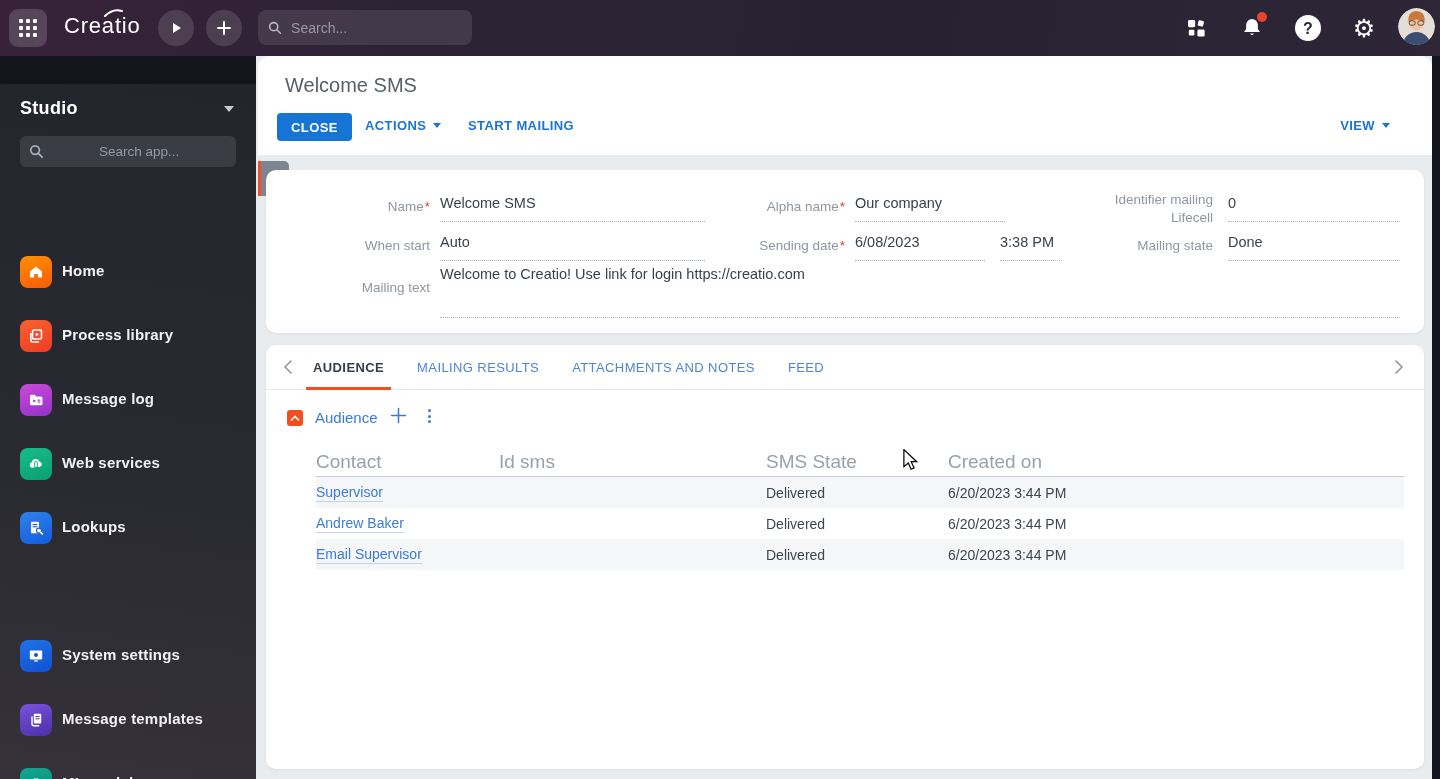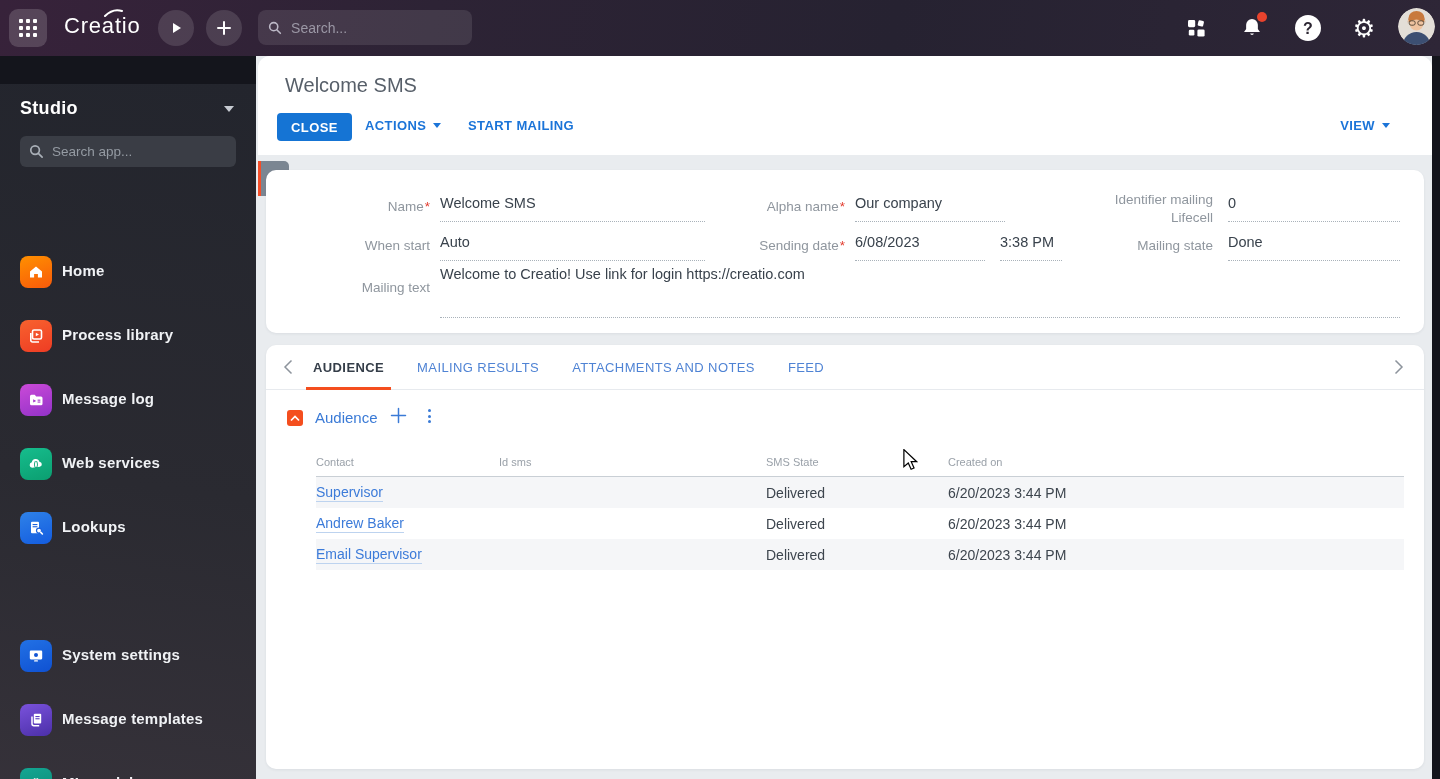--- a/index.html
+++ b/index.html
@@ -28,21 +28,21 @@
 
   
   .sidebar { position:absolute; left:0; top:56px; width:256px; height:723px; overflow:hidden;
              background:linear-gradient(188deg,#23252d 0%,#2a2a31 55%,#36323a 100%);margin-top:28px; }
   .ws-row { position:absolute; left:0; top:10px; width:256px; height:32px; cursor:pointer; }
   .ws-name { position:absolute; left:20px; top:4px; color:#fff; font-size:18px; font-weight:700; letter-spacing:.3px; }
   .caret-down { display:inline-block; width:0; height:0; border-left:5px solid transparent;
                 border-right:5px solid transparent; border-top:6px solid #c7cbd2; }
   .ws-caret { position:absolute; right:22px; top:12px; }
   .sb-search { position:absolute; left:20px; top:52px; width:216px; height:31px; border-radius:6px;
-               background:#3a3d45; display:flex; align-items:center; padding:0 9px; }
+               background:#3a3d45; display:flex; align-items:center; padding:0 9px;gap:47px; }
   .sb-search input::placeholder { color:#959ba3; }
   .sb-search input { font-size:13.5px; color:#d9dce0; }
   .nav-item { position:absolute; left:0; width:256px; height:64px; cursor:pointer; }
   .nav-icon { position:absolute; left:20px; top:16px; width:32px; height:32px; border-radius:8px;
               display:flex; align-items:center; justify-content:center; }
   .nav-label { position:absolute; left:62px; top:22px; color:#f0f2f5; font-size:15px; font-weight:700; letter-spacing:.2px; }
   .ic-home     { background:linear-gradient(160deg,#ff9000,#f85a0a); }
   .ic-plib     { background:linear-gradient(160deg,#f8622e,#ee3c24); }
   .ic-plog     { background:linear-gradient(160deg,#cb4ad8,#9232c8); }
   .ic-web      { background:linear-gradient(160deg,#16bd8d,#0b9e70); }
@@ -92,21 +92,21 @@
   .sec-head-icon { position:absolute; left:21px; top:65px; width:16px; height:16px; border-radius:3px;
                    background:#f44e1e; display:flex; align-items:center; justify-content:center; cursor:pointer; }
   .sec-title { position:absolute; left:49px; top:64px; font-size:15px; color:#3a7ad6; cursor:pointer; }
   .sec-add { position:absolute; left:124px; top:62px; cursor:pointer; }
   .sec-kebab { position:absolute; left:156px; top:62px; width:14px; height:18px; cursor:pointer;
                display:flex; flex-direction:column; align-items:center; justify-content:center; gap:2.5px; }
   .sec-kebab i { width:3px; height:3px; border-radius:50%; background:#3a7ad6; }
 
   .table { position:absolute; left:50px; top:102px; width:1088px; }
   .t-head, .t-row { display:grid; grid-template-columns:183px 267px 182px 1fr; align-items:center; }
-  .t-head { height:30px; font-size:11px; color:#9aa1a9; border-bottom:1px solid #c9cfd5; }
+  .t-head { height:30px; font-size:19px; color:#9aa1a9; border-bottom:1px solid #c9cfd5; }
   .t-row { height:31px; font-size:14px; color:#3d454e; }
   .t-row:nth-child(even) { background:#f5f6f8; }
   .t-link { color:#3c7bd9; cursor:pointer; display:inline-block; border-bottom:1px solid #bdd3ef;
             line-height:17px; }
   .t-cell { overflow:hidden; white-space:nowrap; }
 
   .cursor { position:absolute; left:646px; top:393px; z-index:50; pointer-events:none; }
 </style>
 </head>
 <body>

